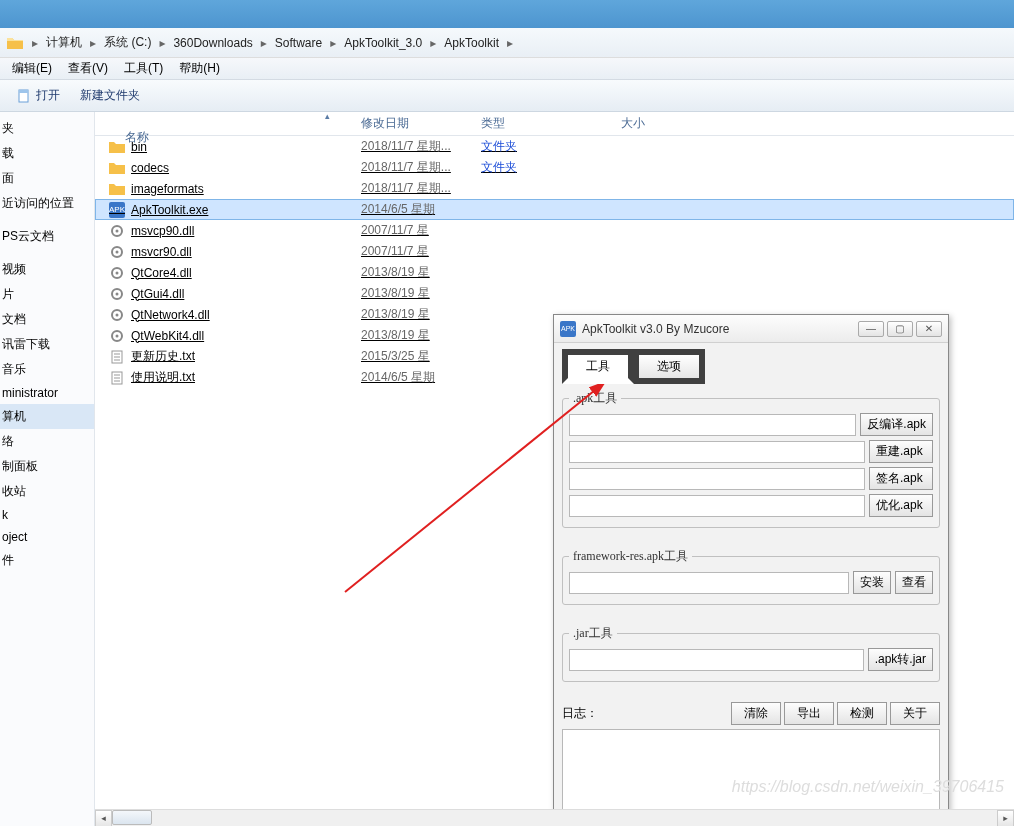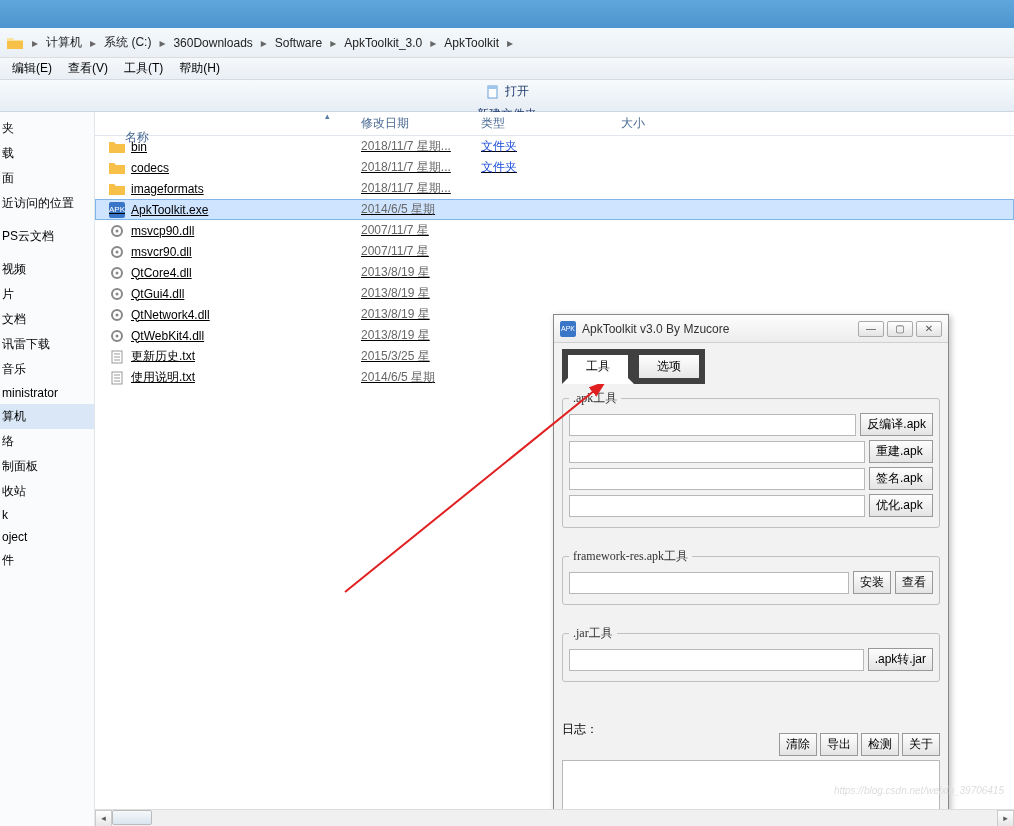--- a/index.html
+++ b/index.html
@@ -12,21 +12,21 @@
 .crumb-wrap { height: 30px; background: linear-gradient(#f5f9fc, #e9eff5); display: flex; align-items: center; padding: 0 6px; border-bottom: 1px solid #ddd; }
 .crumb-folder { width: 18px; height: 16px; margin-right: 6px; display: flex; align-items: center; justify-content: center; }
 .crumb-item { padding: 0 6px; color: #222; cursor: default; }
 .crumb-sep { color: #666; padding: 0 2px; }
 
 
 .menubar { height: 22px; background: linear-gradient(#f6f8fb,#e9eff5); display: flex; padding: 0 4px; border-bottom: 1px solid #d4dbe3; }
 .menu-item { padding: 2px 8px; cursor: default; }
 
 
-.toolbar { height: 32px; background: linear-gradient(#f8fbfd,#e6edf4); display: flex; align-items: center; padding: 0 6px; border-bottom: 1px solid #cdd7e1; flex-direction: column; }
+.toolbar { height: 32px; background: linear-gradient(#f8fbfd,#e6edf4); display: flex; align-items: center; padding: 0 6px; border-bottom: 1px solid #cdd7e1; }
 .tool-btn { display: flex; align-items: center; padding: 3px 10px; color: #1f3a6d; cursor: default; }
 .tool-icon { width: 16px; height: 16px; margin-right: 4px; }
 
 
 .main { display: flex; height: calc(826px - 28px - 30px - 22px - 32px); }
 .sidebar { width: 95px; border-right: 1px solid #e1e6ec; background: #fafbfd; padding-top: 4px; overflow: hidden; }
 .side-item { padding: 4px 6px 4px 2px; white-space: nowrap; text-overflow: ellipsis; overflow: hidden; cursor: default; }
 .side-item.sel { background: #d9e7f6; }
 .content { flex: 1; position: relative; }
 .col-headers { display: flex; height: 24px; align-items: center; border-bottom: 1px solid #e1e6ec; color: #4a6a94; background: #fff; }
@@ -64,31 +64,31 @@
 
 fieldset { border: 1px solid #c0c0c0; border-radius: 3px; padding: 6px; margin-bottom: 20px; }
 legend { font-family: SimSun, serif; padding: 0 4px; color:#333;}
 .row { display: flex; align-items: center; margin-bottom: 4px; }
 .row input[type=text] { flex: 1; height: 22px; border: 1px solid #b8b8b8; background: #fff; padding: 0 4px; margin-right: 4px; }
 .row .btn, .log-btn { border: 1px solid #999; background: linear-gradient(#fdfdfd,#e4e4e4); padding: 2px 6px; font-family: Liberation Sans, sans-serif; min-width: 64px; cursor:default;}
 .row .btn + .btn { margin-left: 4px; }
 
 .logbar { display: flex; align-items: center; margin-bottom: 4px; }
 .logbar-label { font-family: SimSun, serif; margin-right: auto; }
-.log-btn { min-width: 36px; margin-left: 3px; padding:2px 6px;margin-top:31px;}
+.log-btn { min-width: 36px; margin-left: 3px; padding:2px 12px;}
 .logarea { border: 1px solid #b8b8b8; background: #fff; height: 200px; }
 
 
 .arrow { position: absolute; left: 230px; top: 260px; pointer-events:none;}
 .scrollbar-h { position:absolute; left:0; bottom:0; right:0; height:17px; background:#f0f0f0; border-top:1px solid #ddd; display:flex; align-items:center;}
 .sb-btn{width:17px;height:17px;border:1px solid #ccc;background:linear-gradient(#fff,#e6e6e6);display:flex;align-items:center;justify-content:center;color:#555;font-size:9px;}
 .sb-track{flex:1;position:relative;height:17px;}
 .sb-thumb{position:absolute;left:0;top:0;height:15px;width:40px;border:1px solid #bbb;background:linear-gradient(#f4f7fb,#dbe5ef);border-radius:2px;}
 
-.watermark { position:absolute; right:10px; bottom:30px; color:#ddd; font-size:10px; font-style:italic;}
+.watermark { position:absolute; right:10px; bottom:30px; color:#ddd; font-size:16px; font-style:italic;}
 </style>
 </head>
 <body>
 
 <div class="topbar"></div>
 
 <div class="crumb-wrap">
   <span class="crumb-folder">
     <svg width="16" height="14" viewBox="0 0 16 14">
         <path fill="#f6c049" d="M0 2h5l2 2h9v9H0z"></path>

